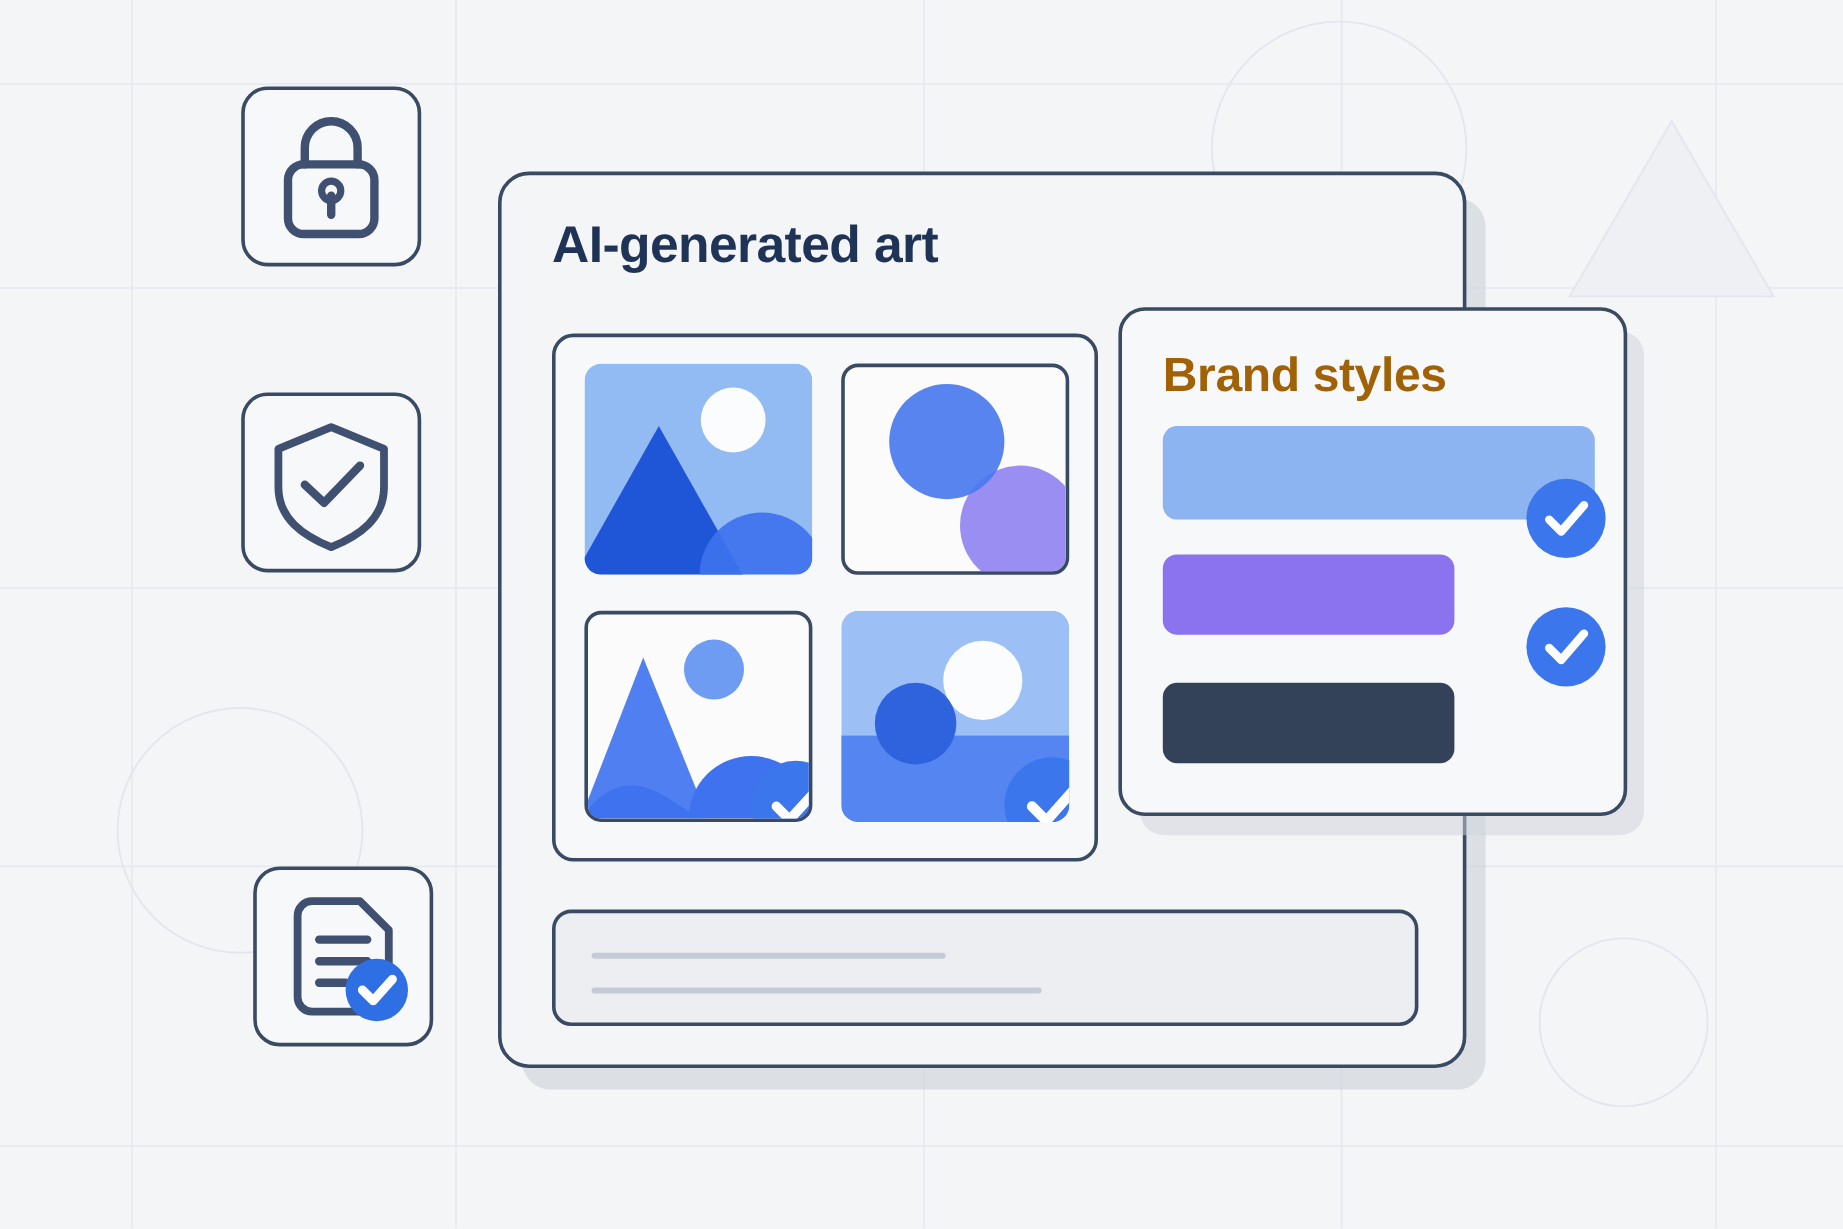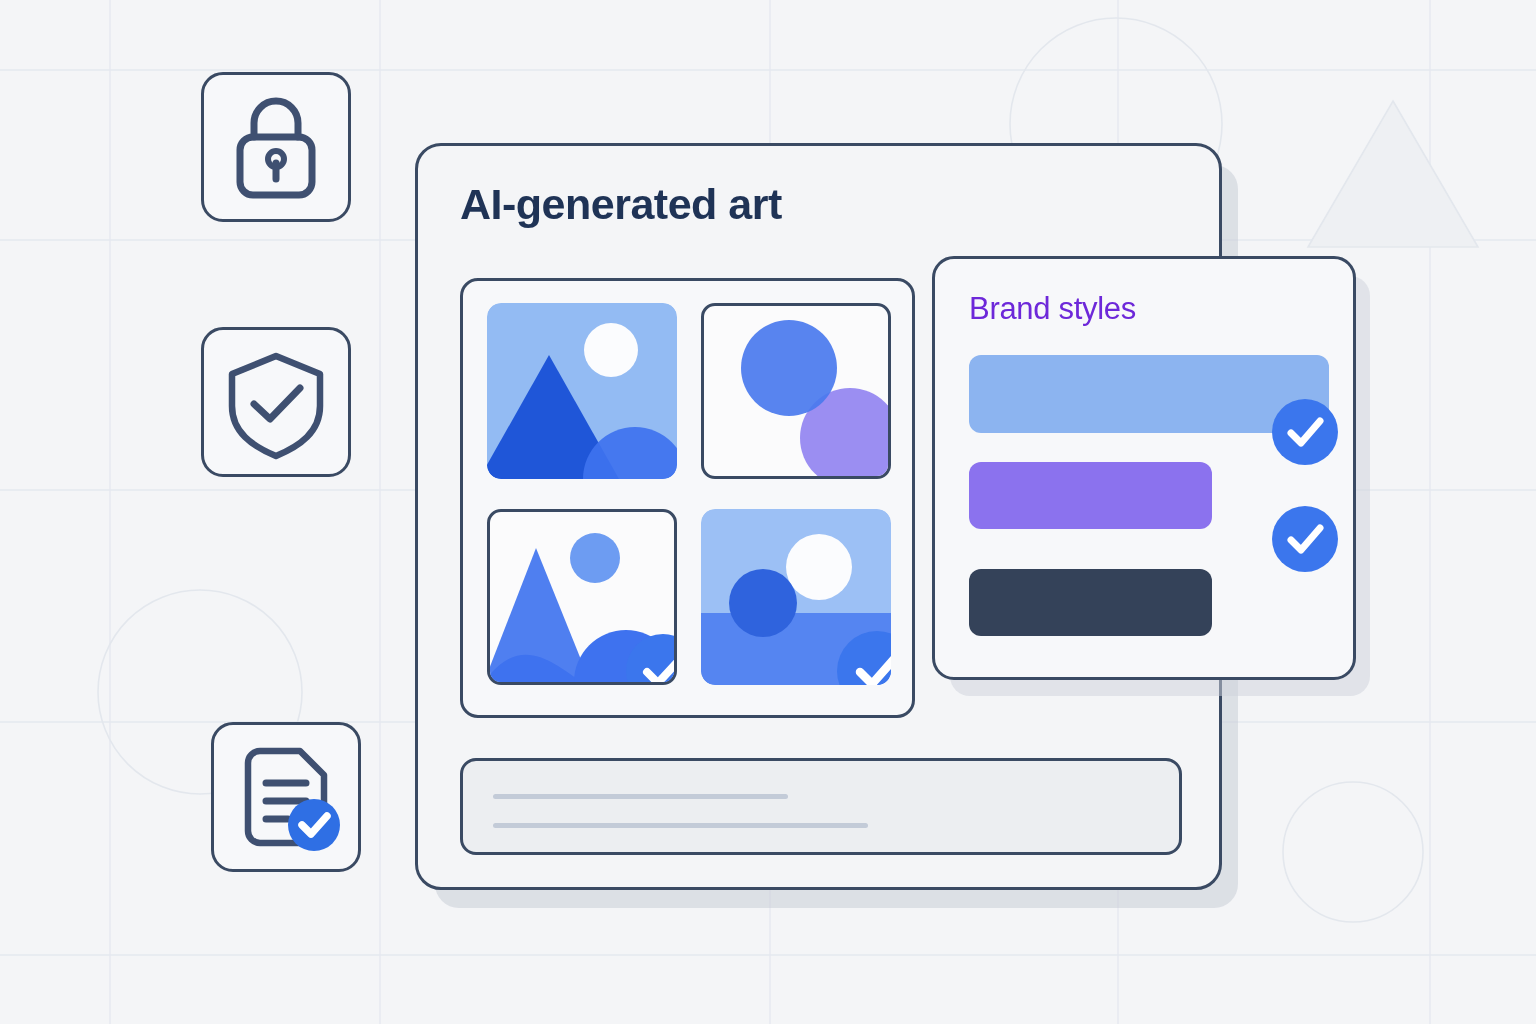--- a/index.html
+++ b/index.html
@@ -71,21 +71,21 @@
 
   
   #brand-panel{
     position:absolute;left:932px;top:256px;width:424px;height:424px;
     background:#f7f8fa;border:3px solid #3a4a63;border-radius:22px;
     box-sizing:border-box;
     box-shadow:16px 18px 0 -2px rgba(205,210,220,.5);
   }
   #brand-title{
     position:absolute;left:34px;top:32px;
-    font-size:31px;font-weight:400;color:#6d28d9;letter-spacing:-0.3px;
+    font-size:40px;font-weight:700;color:#a16207;letter-spacing:-0.3px;
     white-space:nowrap;
   }
   .swatch{position:absolute;border-radius:12px;}
 </style>
 </head>
 <body>
 
 <div id="stage">
 
   <div class="bg-layer">

